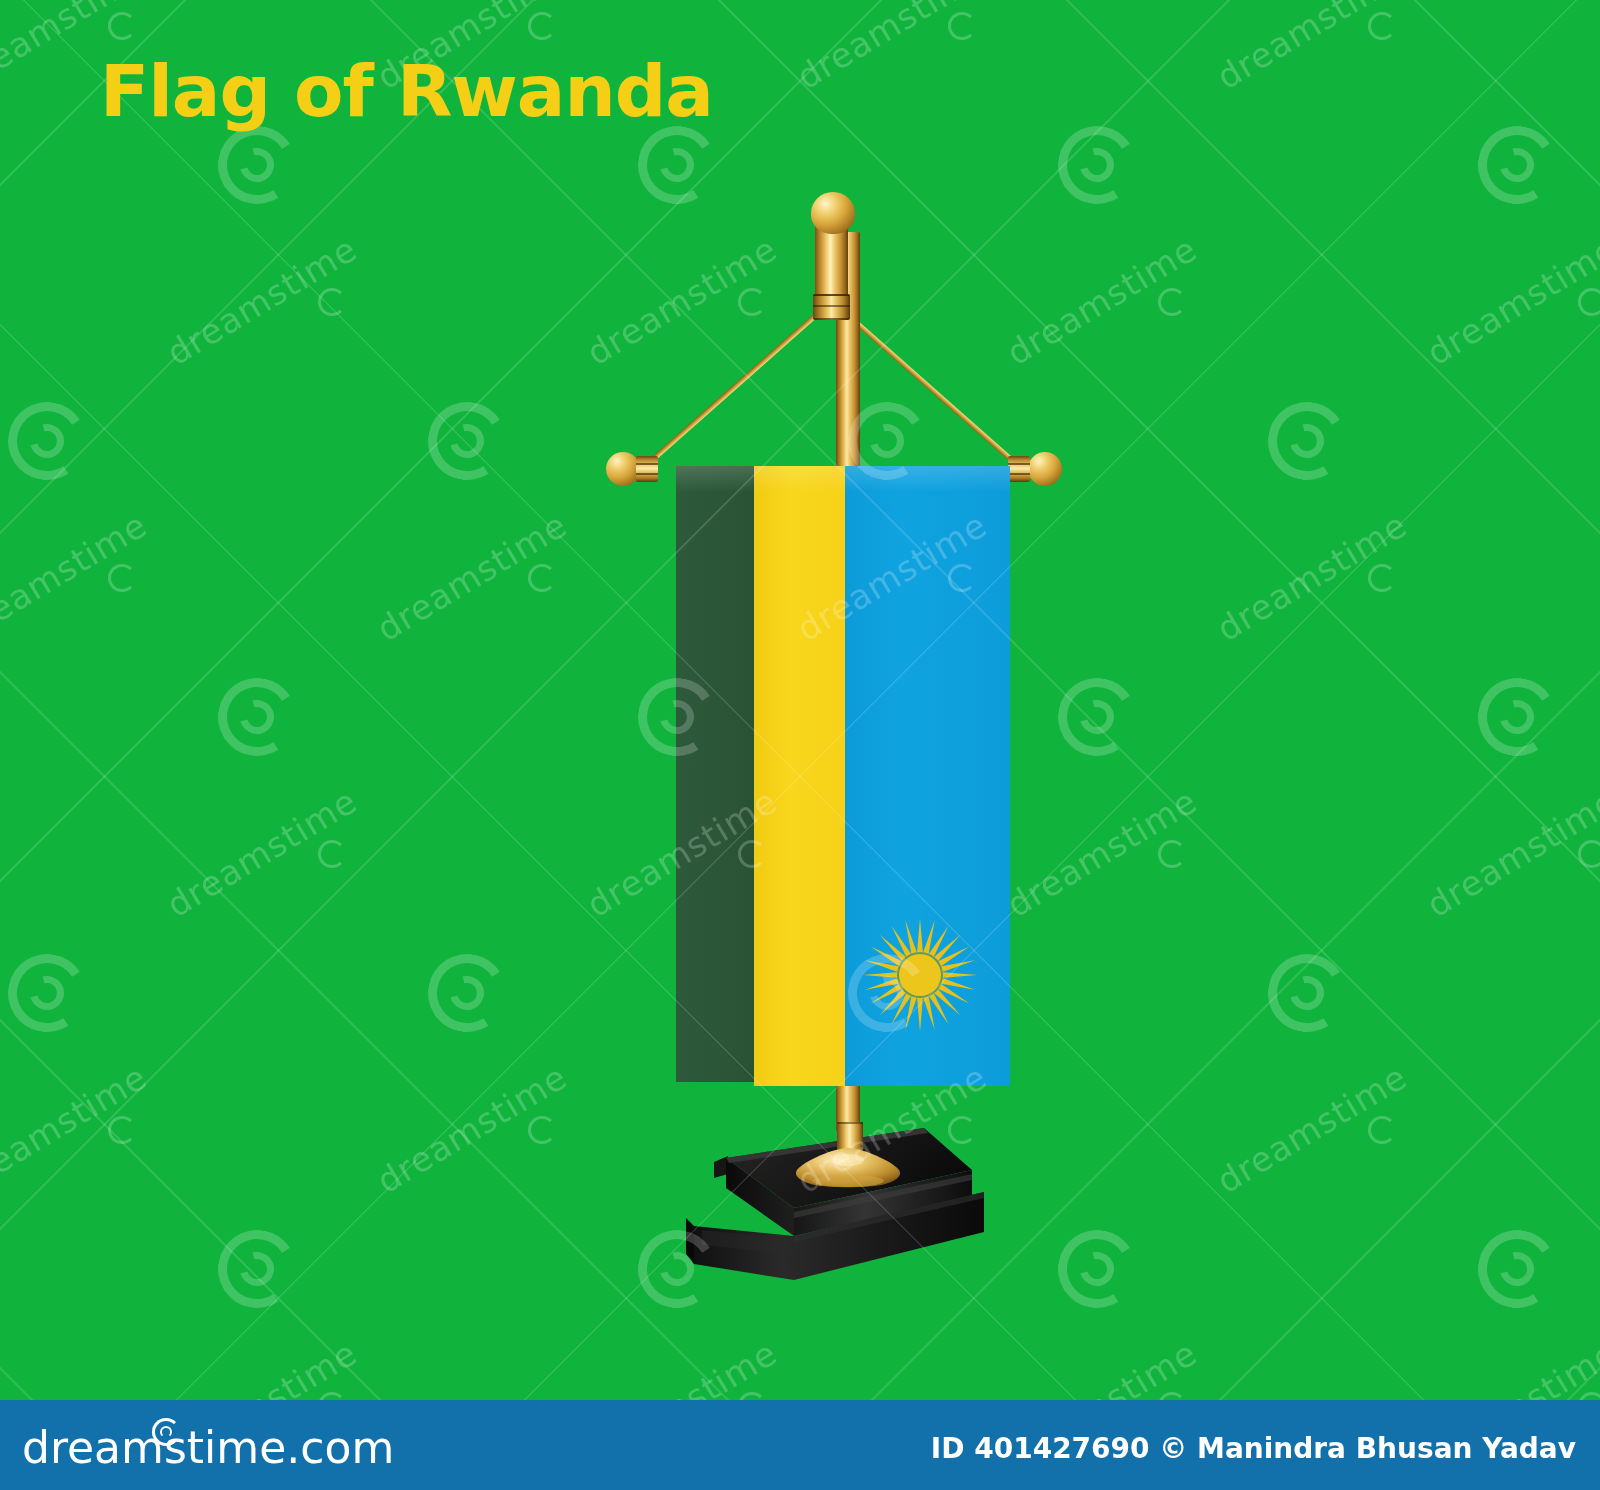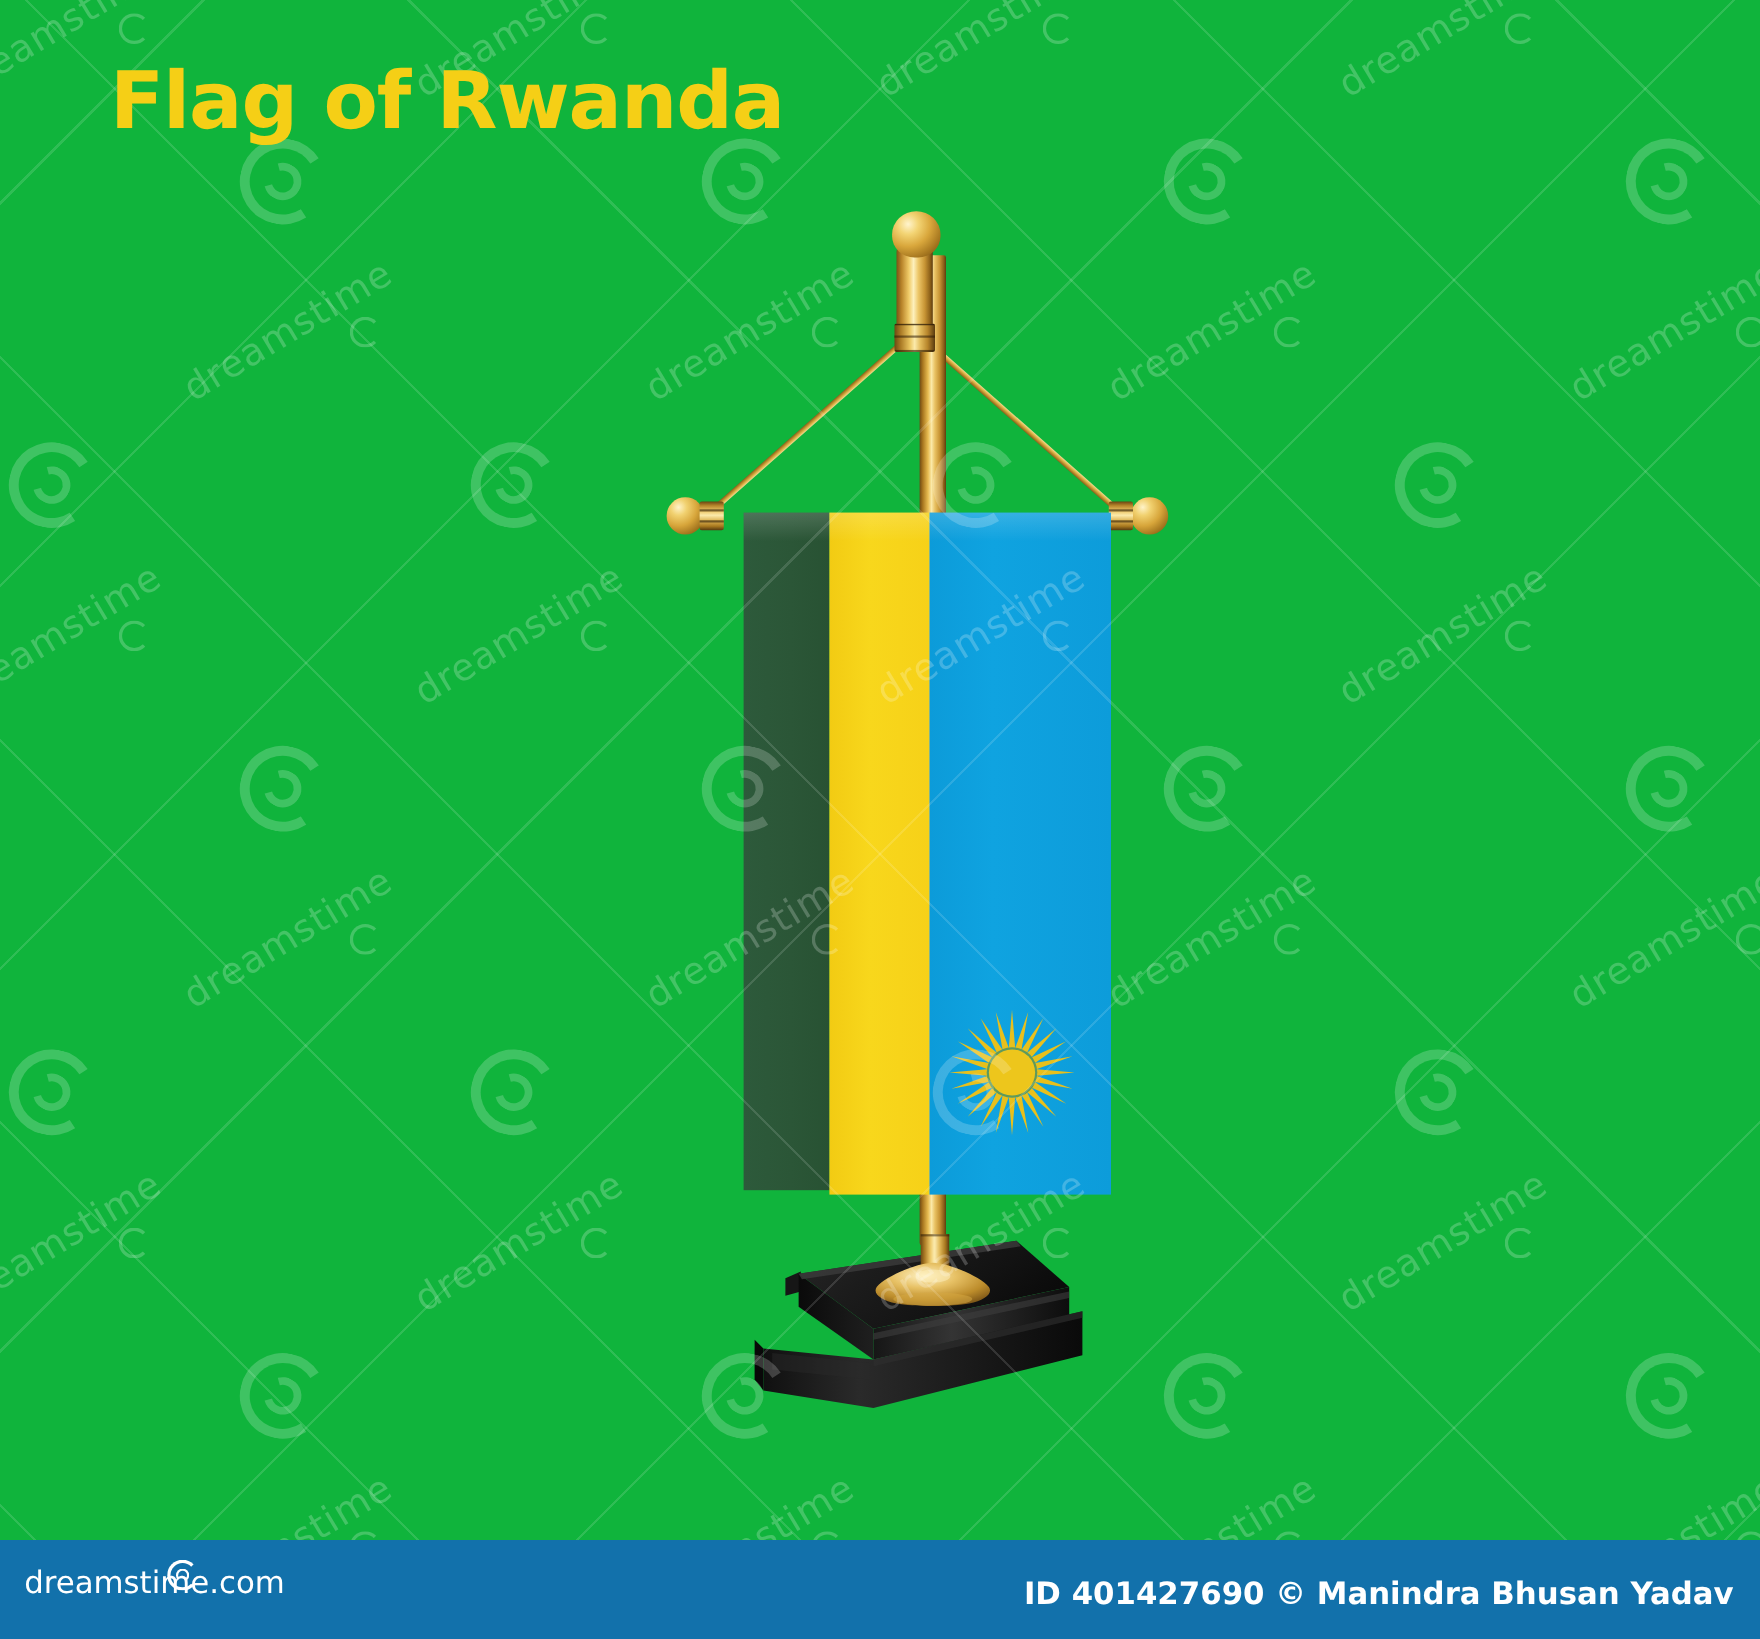--- a/index.html
+++ b/index.html
@@ -297,21 +297,21 @@
     width: 1600px;
     height: 90px;
     background: #1271ab;
     z-index: 70;
   }
   #ds-logo {
     position: absolute;
     left: 22px;
     top: 22px;
     font-family: "DejaVu Sans", sans-serif;
-    font-size: 28px;
+    font-size: 44px;
     color: #ffffff;
     letter-spacing: 0px;
     font-weight: 400;
   }
   #ds-logo-spiral {
     position: absolute;
     left: 152px;
     top: 18px;
     width: 22px; height: 22px;
     border-radius: 50%;

